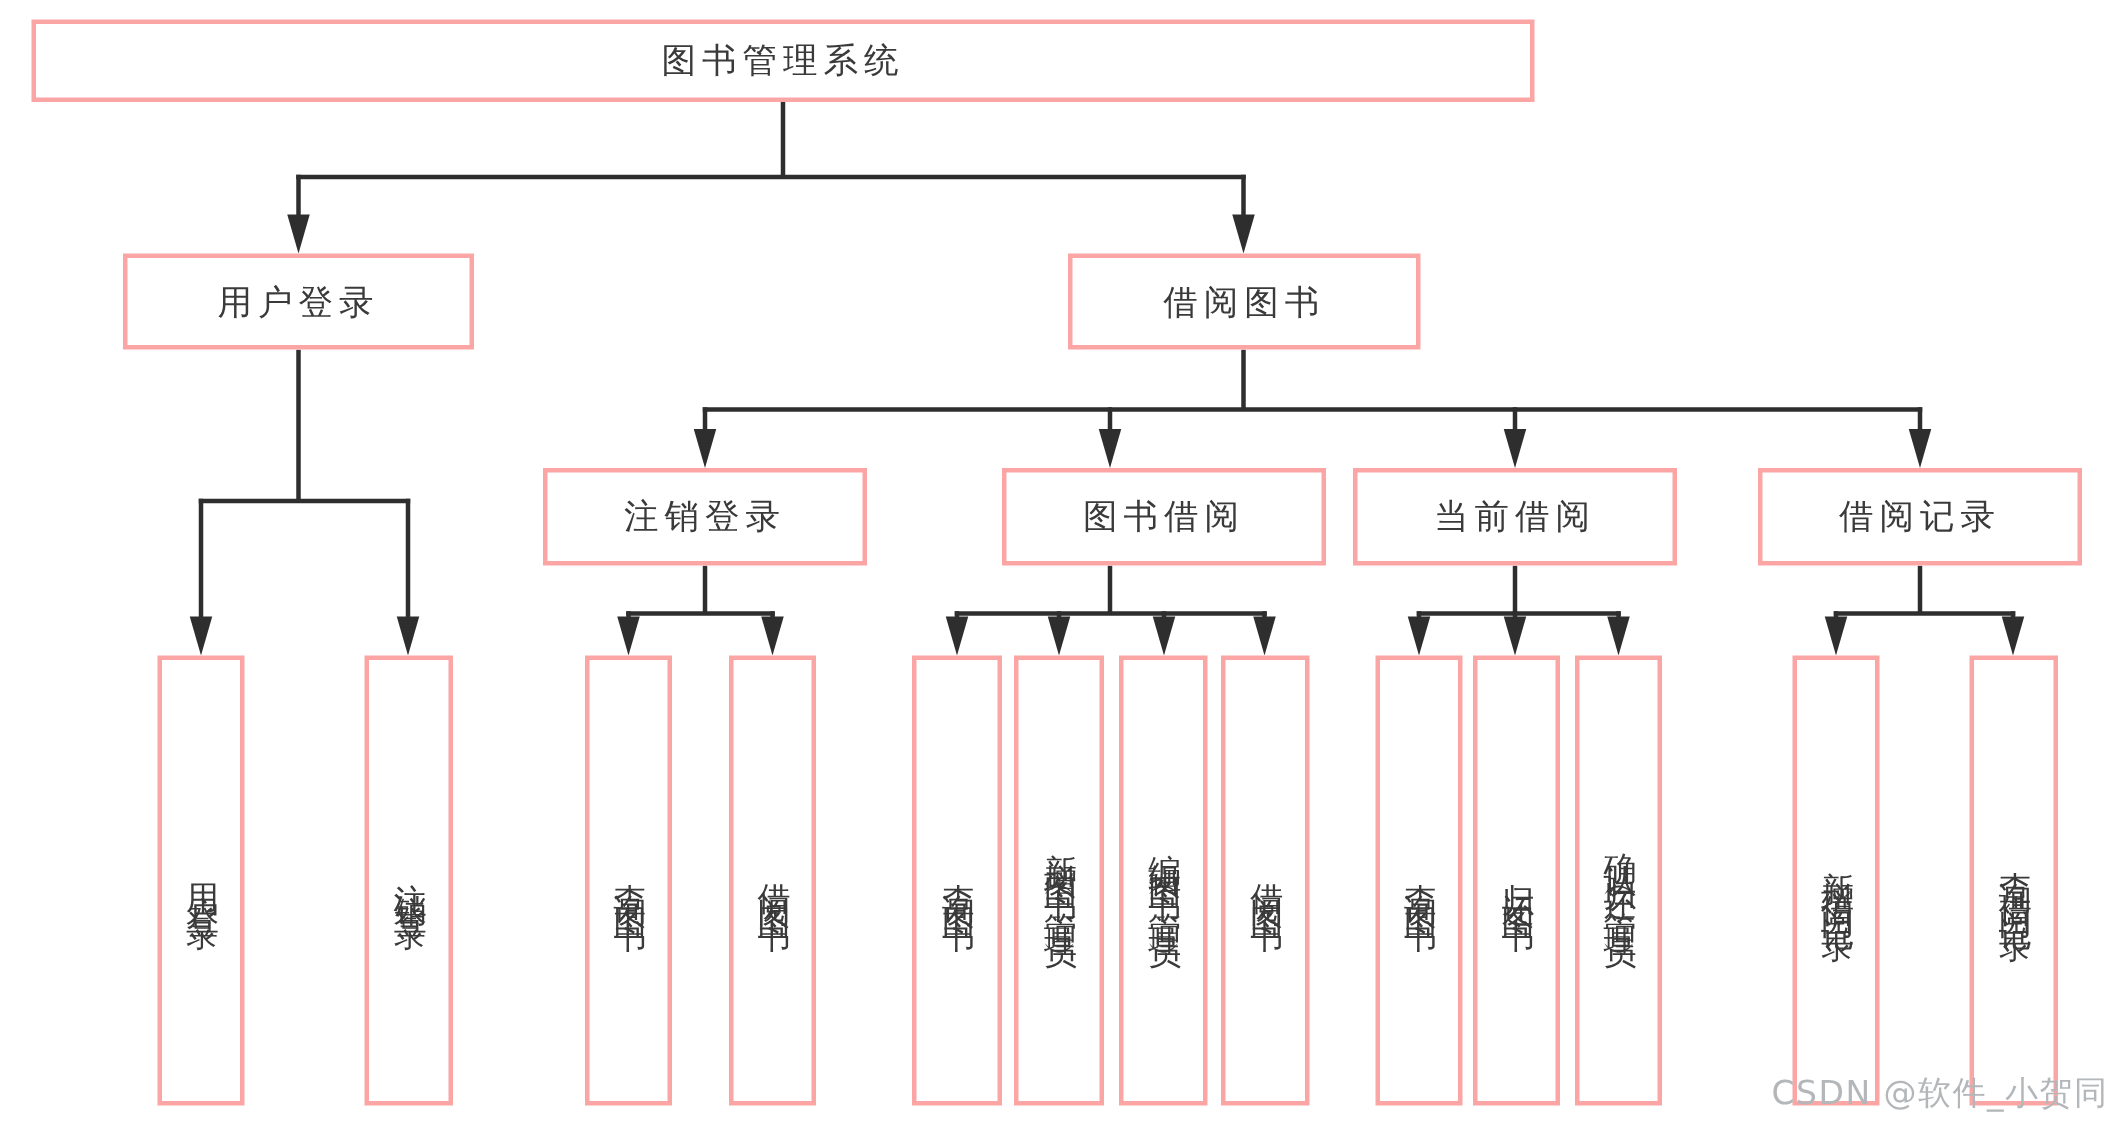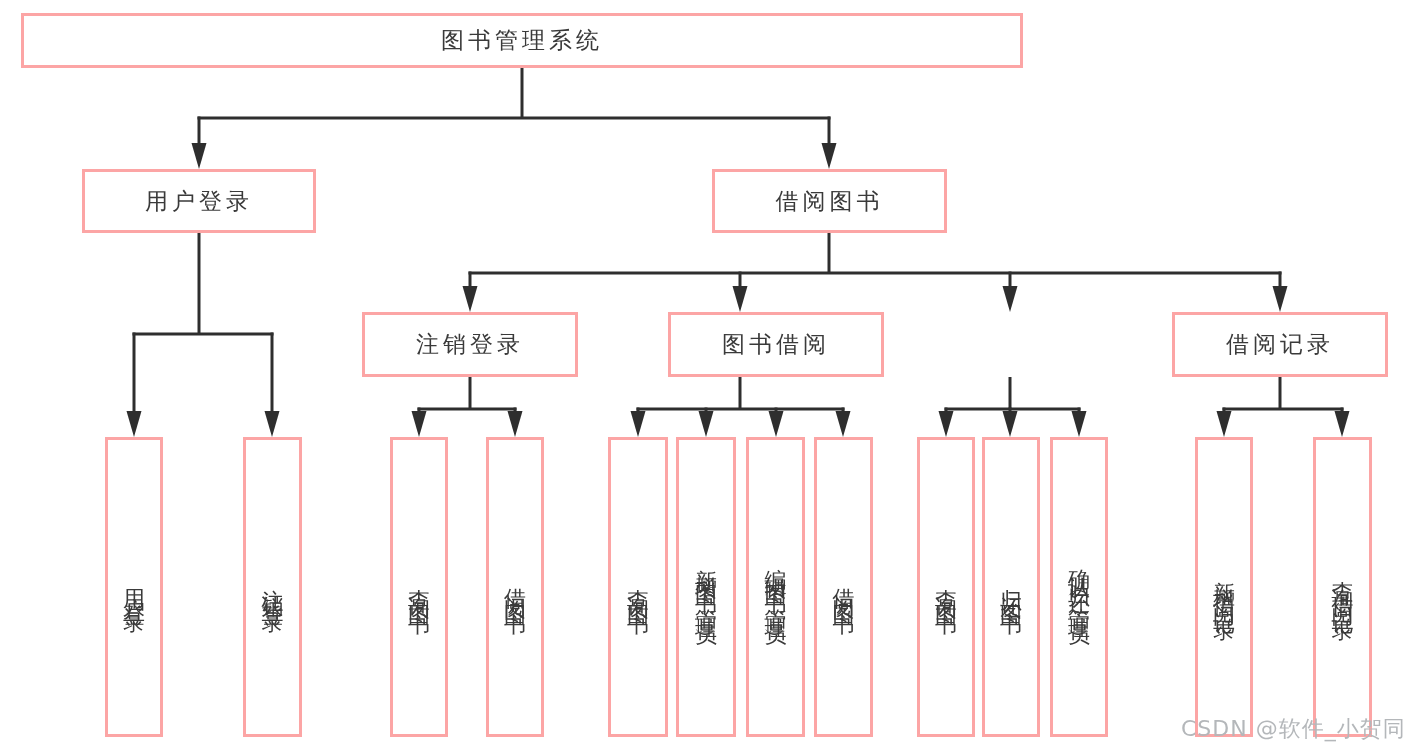--- a/index.html
+++ b/index.html
@@ -112,20 +112,21 @@
       <polygon points="1334.5,411 1349.5,411 1342,437" fill="#2e2e2e"></polygon>
     </svg>
 
   <div class="node h-node" style="left:21px; top:13px; width:1002px; height:55px">图书管理系统</div>
 
   <div class="node h-node" style="left:82px; top:169px; width:234px; height:64px">用户登录</div>
   <div class="node h-node" style="left:712px; top:169px; width:235px; height:64px">借阅图书</div>
 
   <div class="node h-node" style="left:362px; top:312px; width:216px; height:65px">注销登录</div>
   <div class="node h-node" style="left:668px; top:312px; width:216px; height:65px">图书借阅</div>
+  <div class="node h-node" style="left:902px; top:312px; width:216px; height:65px">当前借阅</div>
   <div class="node h-node" style="left:1172px; top:312px; width:216px; height:65px">借阅记录</div>
 
   <div class="node v-node" style="left:105px; top:437px; width:58px; height:300px">
     <span class="v-label">用户登录</span>
   </div>
   <div class="node v-node" style="left:243px; top:437px; width:59px; height:300px">
     <span class="v-label">注销登录</span>
   </div>
 
   <div class="node v-node" style="left:390px; top:437px; width:58px; height:300px">

